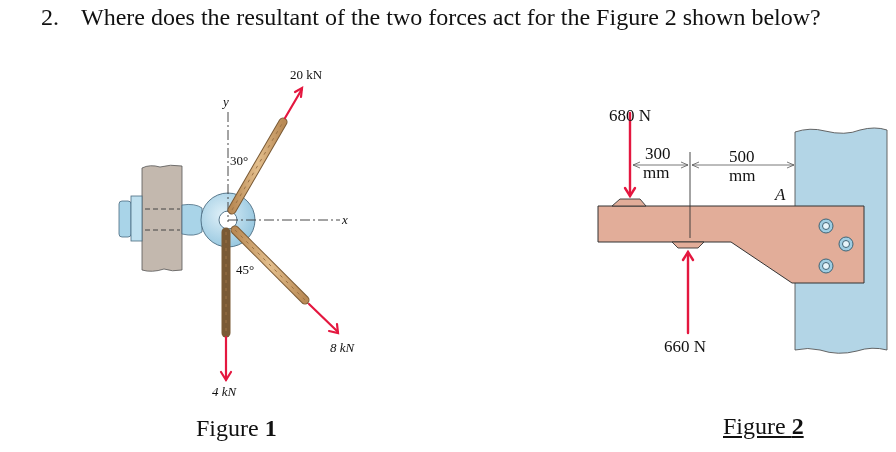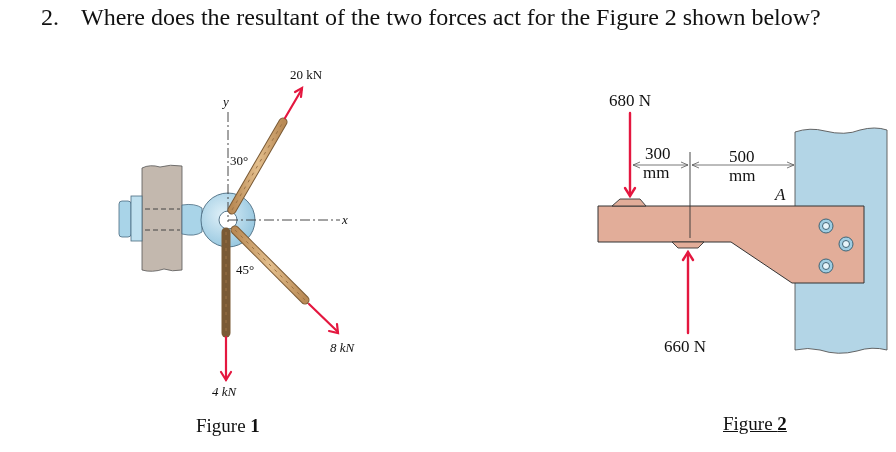--- a/index.html
+++ b/index.html
@@ -1,21 +1,21 @@
 <!DOCTYPE html>
 <html><head>
 <meta charset="utf-8">
 <style>
   html, body { margin: 0; padding: 0; background: #ffffff; }
   body { width: 896px; height: 452px; position: relative; overflow: hidden;
          font-family: "Liberation Serif", "DejaVu Serif", serif; color: #111; }
   .question { position: absolute; left: 21px; top: 4px; font-size: 24px; white-space: nowrap; margin-left: 20px; }
   .question .num { display: inline-block; width: 40px; }
   .fig { position: absolute; top: 0; left: 0; }
-  .caption { position: absolute; font-size: 19px; white-space: nowrap; }
+  .caption { position: absolute; font-size: 24px; white-space: nowrap; }
   .caption b { font-weight: bold; }
   .lbl { position: absolute; font-size: 13px; white-space: nowrap; }
   .lbl-lg { position: absolute; font-size: 17px; white-space: nowrap; }
   .ital { font-style: italic; }
 </style>
 </head>
 <body>
 
 <div class="question">
   <span class="num">2.</span><span>Where does the resultant of the two forces act for the Figure 2 shown below?</span>
@@ -129,20 +129,20 @@
 
 <span class="lbl ital" style="left:223px;top:94px;">y</span>
 <span class="lbl ital" style="left:342px;top:212px;">x</span>
 <span class="lbl" style="left:230px;top:153px;text-align:right;">30°</span>
 <span class="lbl" style="left:236px;top:262px;">45°</span>
 <span class="lbl" style="left:290px;top:67px;">20 kN</span>
 <span class="lbl" style="left:330px;top:340px;font-style:italic;">8 kN</span>
 <span class="lbl" style="left:212px;top:384px;font-style:italic;">4 kN</span>
 <div class="caption" style="left:196px;top:415px;"><span>Figure </span><b>1</b></div>
 
-<span class="lbl-lg" style="left:609px;top:91px;">680 N</span>
+<span class="lbl-lg" style="left:609px;top:106px;">680 N</span>
 <span class="lbl-lg" style="left:664px;top:337px;">660 N</span>
 <span class="lbl-lg" style="left:645px;top:144px;">300</span>
 <span class="lbl-lg" style="left:643px;top:163px;">mm</span>
 <span class="lbl-lg" style="left:729px;top:147px;">500</span>
 <span class="lbl-lg" style="left:729px;top:166px;">mm</span>
 <span class="lbl-lg ital" style="left:775px;top:185px;">A</span>
 <div class="caption" style="left:723px;top:413px;text-decoration:underline;"><span>Figure </span><b>2</b></div>
 
 </body></html>

